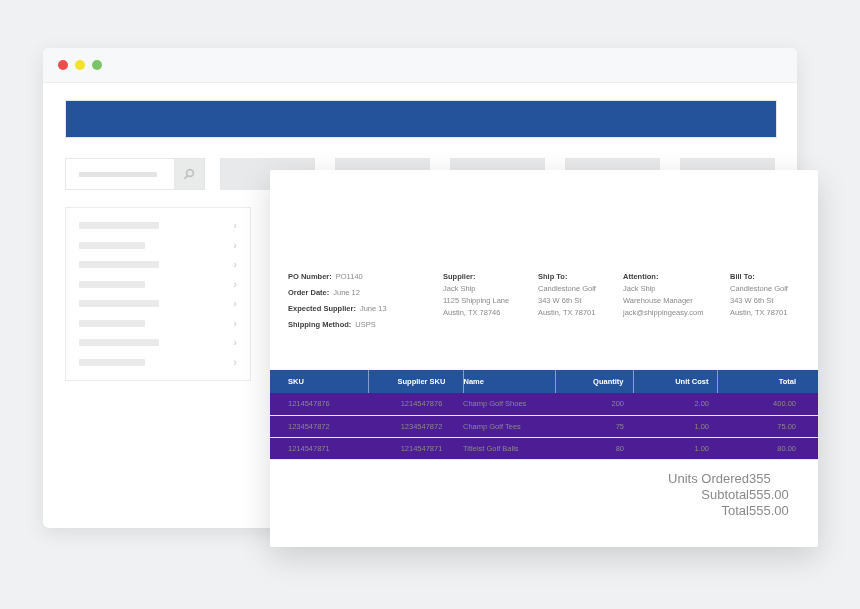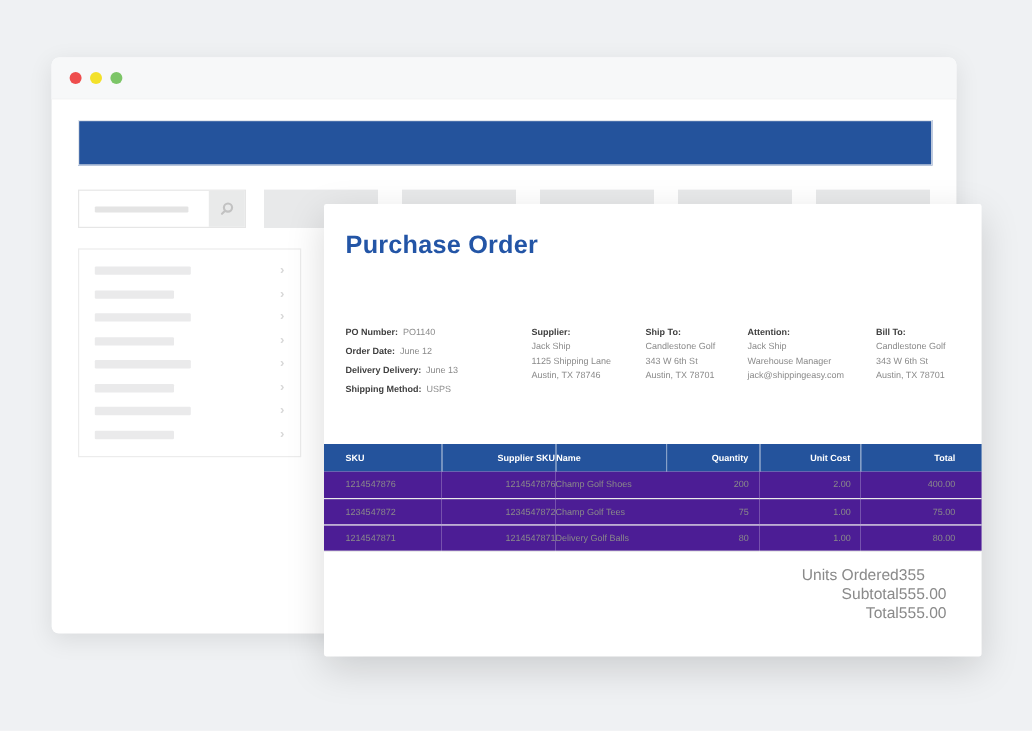--- a/index.html
+++ b/index.html
@@ -78,21 +78,21 @@
   .po-table th {
     height:23px; color:#fff; font-size:7.5px; font-weight:bold;
     border-left:1px solid rgba(255,255,255,0.45);
   }
   .po-table th:first-child { border-left:none; }
   .po-table td {
     height:22px; color:#8a8a8a; font-size:7.5px;
     border-bottom:1px solid #eaeaea; background:#4c1d95;
   }
   .c0{width:98px; text-align:left; padding-left:18px;}
-  .c1{width:95px; text-align:right; padding-left:12px;}
+  .c1{width:95px; text-align:center; padding-left:12px;}
   .c2{width:92px; text-align:left; }
   .c3{width:78px; text-align:right; padding-right:9px;}
   .c4{width:84px; text-align:right; padding-right:8px;}
   .c5{width:101px; text-align:right; padding-right:22px;}
 
   .totals { position:absolute; right:0; top:300px; width:260px; }
   .totals-row {
     display:flex; justify-content:flex-end; align-items:center;
     height:16px; padding-right:21px; font-size:13px; color:#8a8a8a;
   }
@@ -158,33 +158,32 @@
         <span class="chev">›</span>
       </div>
     <div class="side-row">
         <span class="ph-bar ph-short"></span>
         <span class="chev">›</span>
       </div>
   </div>
 </div>
 
 <div class="po-card">
-  <div class="po-title" style="color: rgb(35, 85, 166);">Purchase Order</div>
 
   <div class="meta">
     <div class="meta-row">
       <span class="meta-label">PO Number:</span>
       <span class="meta-value">PO1140</span>
     </div>
     <div class="meta-row">
       <span class="meta-label">Order Date:</span>
       <span class="meta-value">June 12</span>
     </div>
     <div class="meta-row">
-      <span class="meta-label">Delivery Delivery:</span>
+      <span class="meta-label">Expected Supplier:</span>
       <span class="meta-value">June 13</span>
     </div>
     <div class="meta-row">
       <span class="meta-label">Shipping Method:</span>
       <span class="meta-value">USPS</span>
     </div>
   </div>
 
   <div class="party p1">
     <div class="party-heading">Supplier:</div>
@@ -235,21 +234,21 @@
         <td class="c0">1234547872</td>
         <td class="c1">1234547872</td>
         <td class="c2">Champ Golf Tees</td>
         <td class="c3">75</td>
         <td class="c4">1.00</td>
         <td class="c5">75.00</td>
       </tr>
       <tr>
         <td class="c0">1214547871</td>
         <td class="c1">1214547871</td>
-        <td class="c2">Delivery Golf Balls</td>
+        <td class="c2">Titleist Golf Balls</td>
         <td class="c3">80</td>
         <td class="c4">1.00</td>
         <td class="c5">80.00</td>
       </tr>
     </tbody>
   </table>
 
   <div class="totals">
     <div class="totals-row">
       <span>Units Ordered</span>

